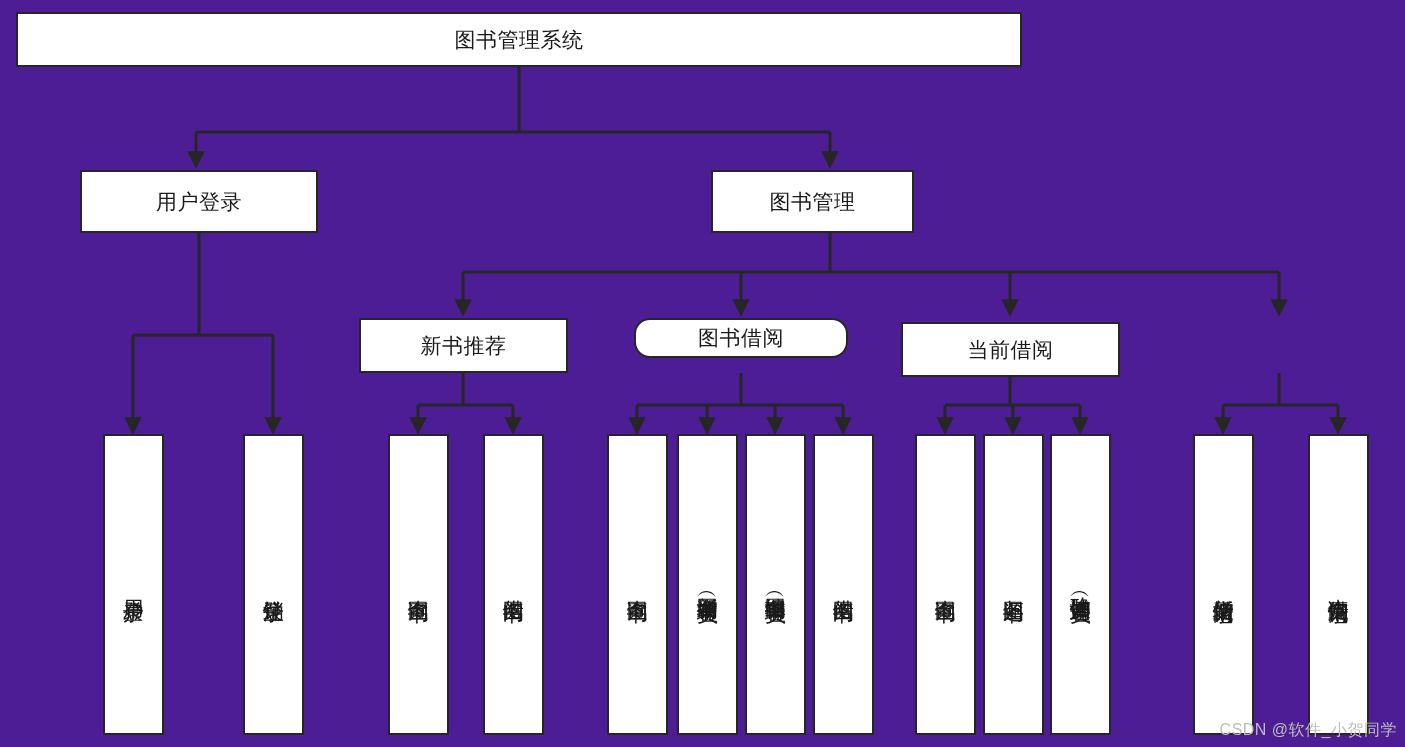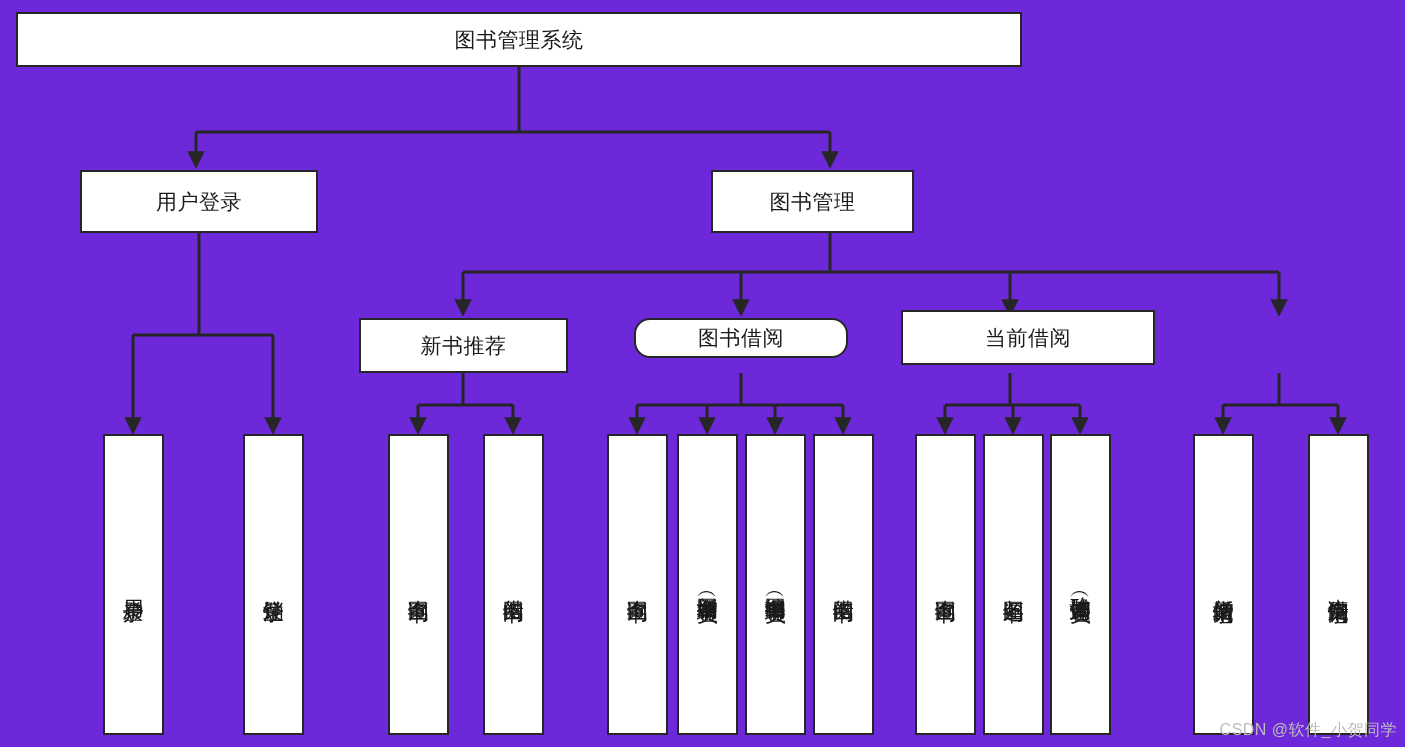--- a/index.html
+++ b/index.html
@@ -7,21 +7,21 @@
     padding: 0;
     background: #ffffff;
   }
   body {
     font-family: "Liberation Sans", "DejaVu Sans", sans-serif;
   }
   #canvas {
     position: relative;
     width: 1405px;
     height: 747px;
-    background: #6d28d9;
+    background: #4c1d95;
     overflow: hidden;
   }
   #edges {
     position: absolute;
     left: 0;
     top: 0;
     width: 1405px;
     height: 747px;
     pointer-events: none;
   }
@@ -127,21 +127,21 @@
   <div class="node node-h" style="left:711px; top:170px; width:203px; height:63px;">
     <span>图书管理</span>
   </div>
 
   <div class="node node-h" style="left:359px; top:318px; width:209px; height:55px;">
     <span>新书推荐</span>
   </div>
   <div class="node node-h" style="left:634px; top:318px; width:214px; height:40px;border-radius:16px;">
     <span>图书借阅</span>
   </div>
-  <div class="node node-h" style="left:901px; top:310px; width:254px; height:55px;">
+  <div class="node node-h" style="left:901px; top:322px; width:219px; height:55px;">
     <span>当前借阅</span>
   </div>
 
   <div class="node node-v" style="left:103px; top:434px; width:61px; height:301px;">
     <span class="vtext">用户登录</span>
   </div>
   <div class="node node-v" style="left:243px; top:434px; width:61px; height:301px;">
     <span class="vtext">注销登录</span>
   </div>
 

